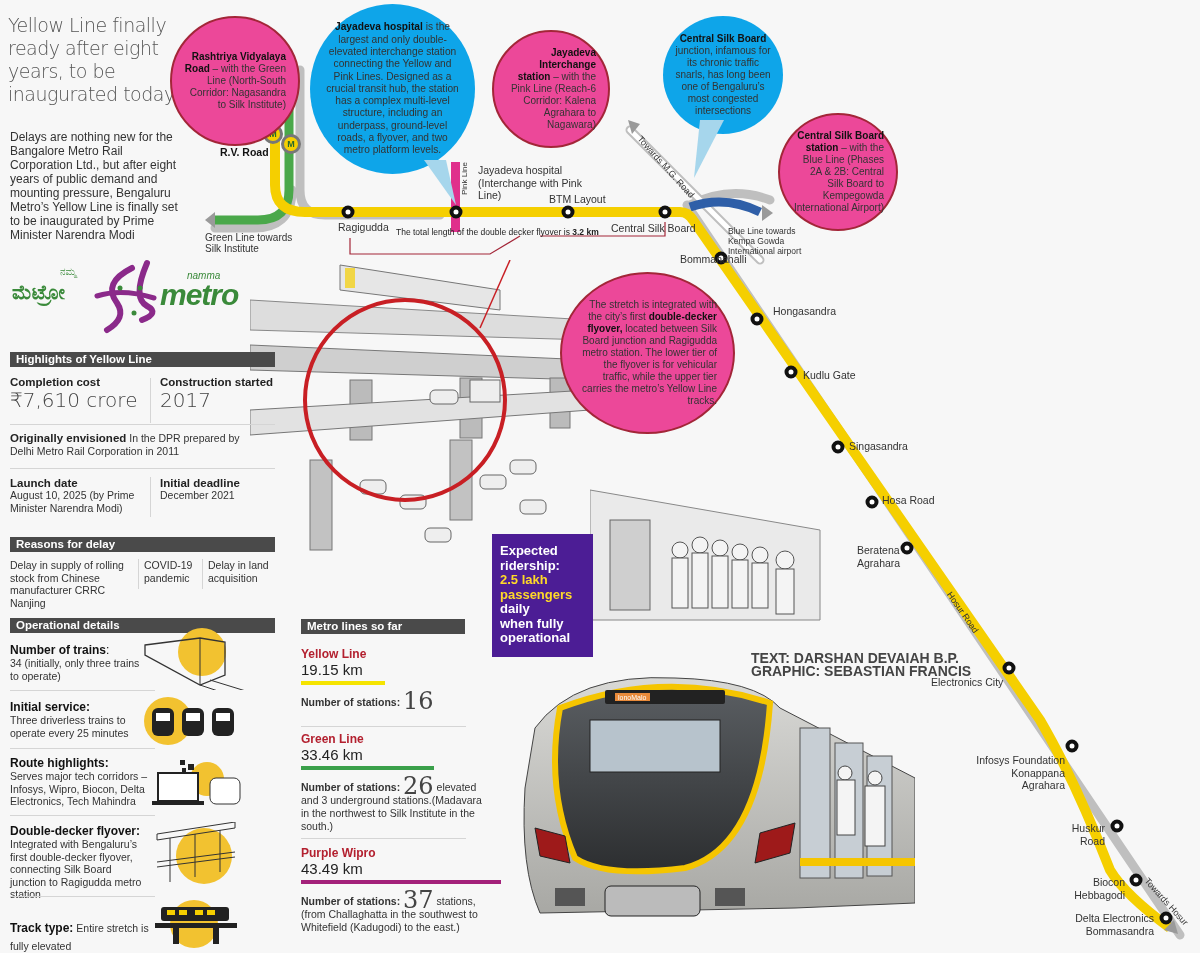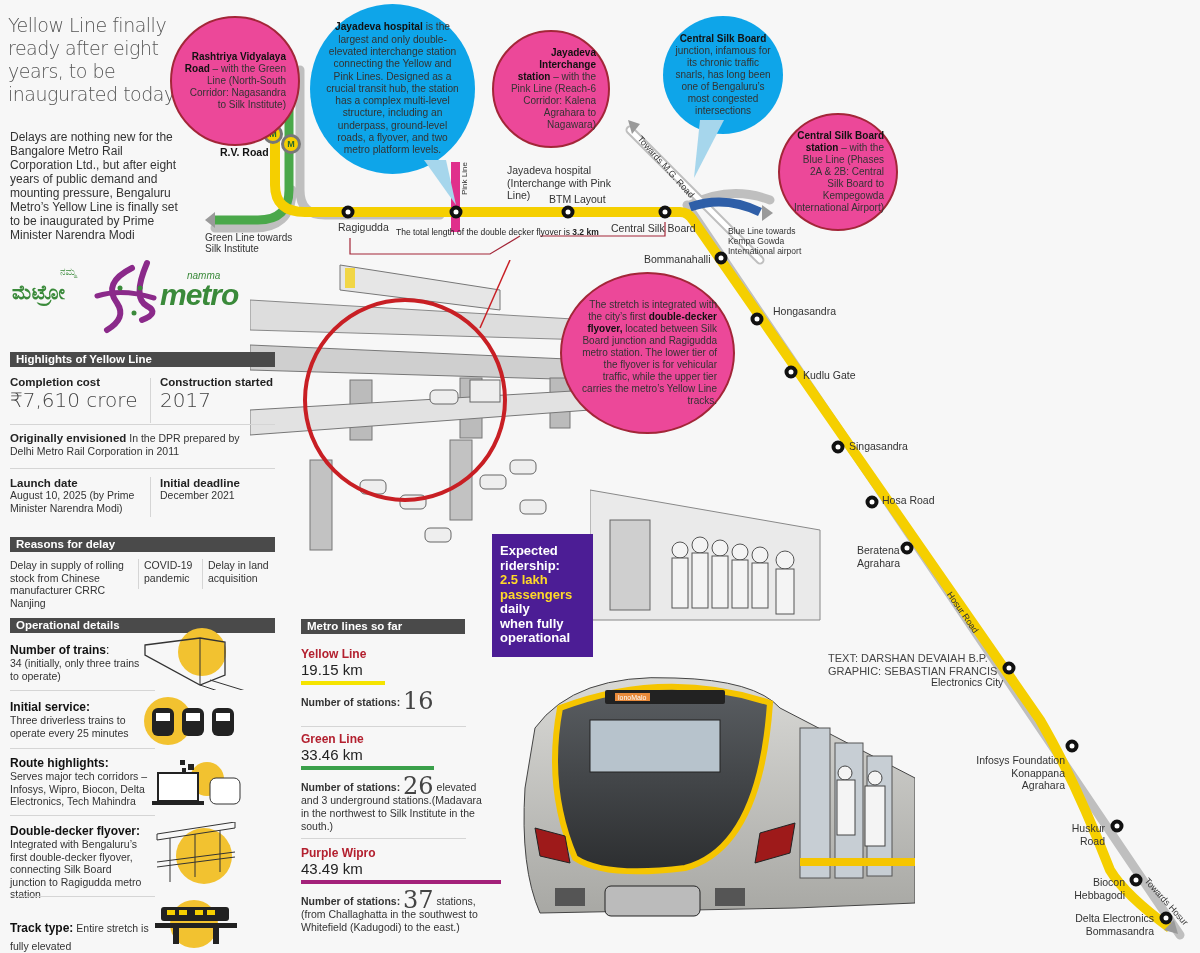--- a/index.html
+++ b/index.html
@@ -21,21 +21,21 @@
   .op-text { font-size: 10.5px; line-height: 12.5px; color: #333; }
   .yellow-dot { position: absolute; border-radius: 50%; background: #f2c230; }
   .line-name { color: #b3202f; font-weight: bold; font-size: 12px; }
   .line-km { font-size: 15px; color: #222; }
   .line-bar { height: 4px; margin-top: 3px; }
   .stations-row { font-size: 10.5px; line-height: 13px; color: #333; }
   .stations-row b { font-size: 10.5px; }
   .stations-row .num { font-family: "DejaVu Serif", serif; font-size: 24px; font-weight: 300; color: #444; vertical-align: -3px; }
   .ridership { left: 492px; top: 534px; width: 101px; height: 123px; background: #4c1d95; color: #fff; font-weight: bold; font-size: 13px; line-height: 14.5px; padding: 10px 8px; }
   .ridership .hl { color: #ffd928; }
-  .credits { left: 828px; top: 652px; font-size: 11px; line-height: 13px; color: #444; }
+  .credits { left: 751px; top: 652px; font-size: 14px; line-height: 13px; color: #444; font-weight: bold; }
   .st-label { position: absolute; font-size: 10.5px; color: #333; line-height: 12.5px; white-space: nowrap; }
   .st-label.bold { font-weight: bold; color: #111; }
   .road-label { position: absolute; font-size: 9px; color: #333; white-space: nowrap; }
   svg text { font-family: "Liberation Sans", sans-serif; }
 </style>
 </head>
 <body>
 
 <div class="abs headline">Yellow Line finally ready after eight years, to be inaugurated today</div>
 <div class="abs intro">Delays are nothing new for the Bangalore Metro Rail Corporation Ltd., but after eight years of public demand and mounting pressure, Bengaluru Metro’s Yellow Line is finally set to be inaugurated by Prime Minister Narendra Modi</div>
@@ -87,27 +87,27 @@
   <path d="M540 236 L665 236 L665 222" stroke="#a32638" stroke-width="1.2" fill="none"></path>
 </svg>
 
 <div class="abs" style="left:263px;top:124px;width:20px;height:20px;border-radius:50%;background:#f5cf00;border:3px solid #777;text-align:center;font-size:9px;font-weight:bold;line-height:14px;color:#2a6a2a;">M</div>
 <div class="abs" style="left:281px;top:134px;width:20px;height:20px;border-radius:50%;background:#f5cf00;border:3px solid #777;text-align:center;font-size:9px;font-weight:bold;line-height:14px;color:#2a6a2a;">M</div>
 
 <div class="st-label bold" style="left:220px;top:146px;">R.V. Road</div>
 <div class="st-label" style="left:205px;top:232px;font-size:10px;width:90px;white-space:normal;line-height:11px;">Green Line towards Silk Institute</div>
 <div class="road-label" style="left:460px;top:165px;transform:rotate(-90deg);transform-origin:left top;top:195px;font-size:8px;">Pink Line</div>
 <div class="st-label" style="left:338px;top:221px;">Ragigudda</div>
-<div class="st-label" style="left:478px;top:164px;width:110px;white-space:normal;margin-left:29px;">Jayadeva hospital (Interchange with Pink Line)</div>
+<div class="st-label" style="left:478px;top:164px;width:110px;white-space:normal;">Jayadeva hospital (Interchange with Pink Line)</div>
 <div class="st-label" style="left:549px;top:193px;">BTM Layout</div>
 <div class="st-label" style="left:611px;top:222px;">Central Silk Board</div>
 <div class="abs" style="left:396px;top:227px;font-size:8.5px;color:#222;white-space:nowrap;"><span>The total length of the double decker flyover is </span><b>3.2 km</b></div>
 <div class="road-label" style="left:643px;top:134px;transform:rotate(48deg);transform-origin:left top;">Towards M.G. Road</div>
 <div class="st-label" style="left:728px;top:226px;font-size:8.5px;width:80px;white-space:normal;line-height:10px;">Blue Line towards Kempa Gowda International airport</div>
-<div class="st-label" style="left:644px;top:253px;">Bommanahalli</div>
+<div class="st-label" style="left:680px;top:253px;">Bommanahalli</div>
 <div class="st-label" style="left:773px;top:305px;">Hongasandra</div>
 <div class="st-label" style="left:803px;top:369px;">Kudlu Gate</div>
 <div class="st-label" style="left:849px;top:440px;">Singasandra</div>
 <div class="st-label" style="left:882px;top:494px;">Hosa Road</div>
 <div class="st-label" style="left:857px;top:544px;width:50px;white-space:normal;">Beratena Agrahara</div>
 <div class="road-label" style="left:953px;top:590px;transform:rotate(55deg);transform-origin:left top;">Hosur Road</div>
 <div class="st-label" style="left:931px;top:676px;">Electronics City</div>
 <div class="st-label" style="left:975px;top:754px;width:90px;white-space:normal;text-align:right;">Infosys Foundation Konappana Agrahara</div>
 <div class="st-label" style="left:1070px;top:822px;width:35px;white-space:normal;text-align:right;">Huskur Road</div>
 <div class="st-label" style="left:1070px;top:876px;width:55px;white-space:normal;text-align:right;">Biocon Hebbagodi</div>

